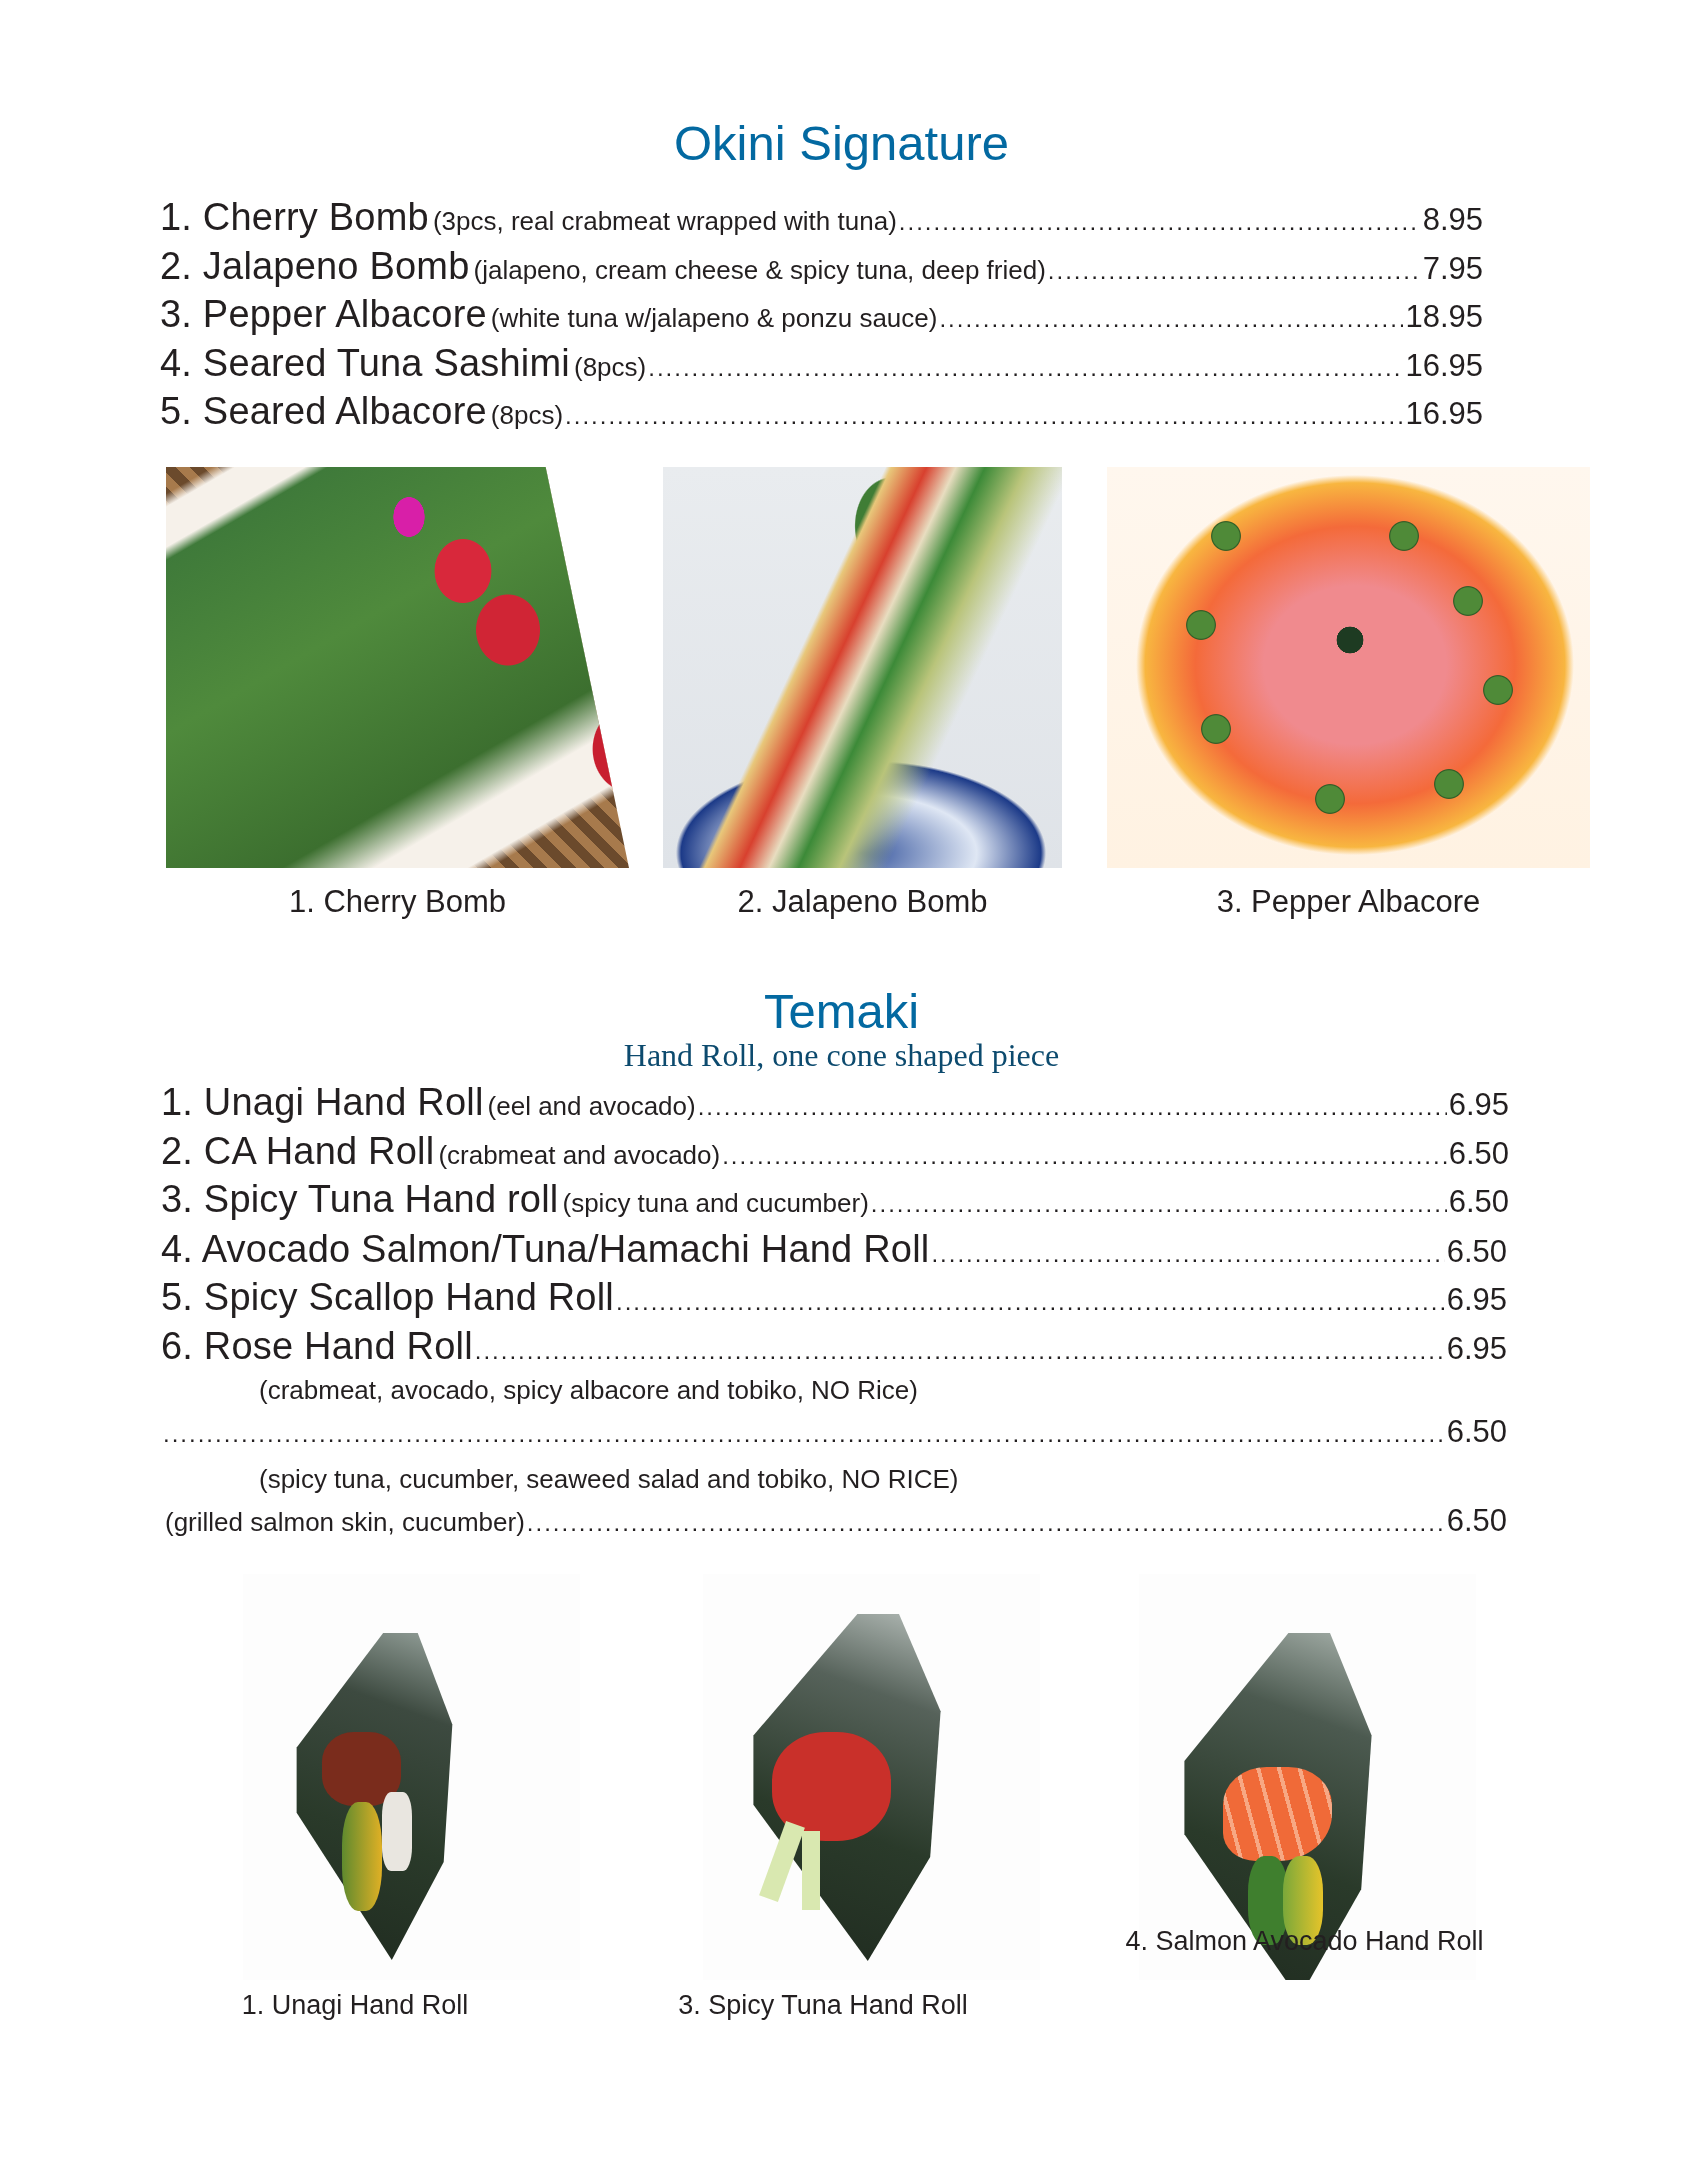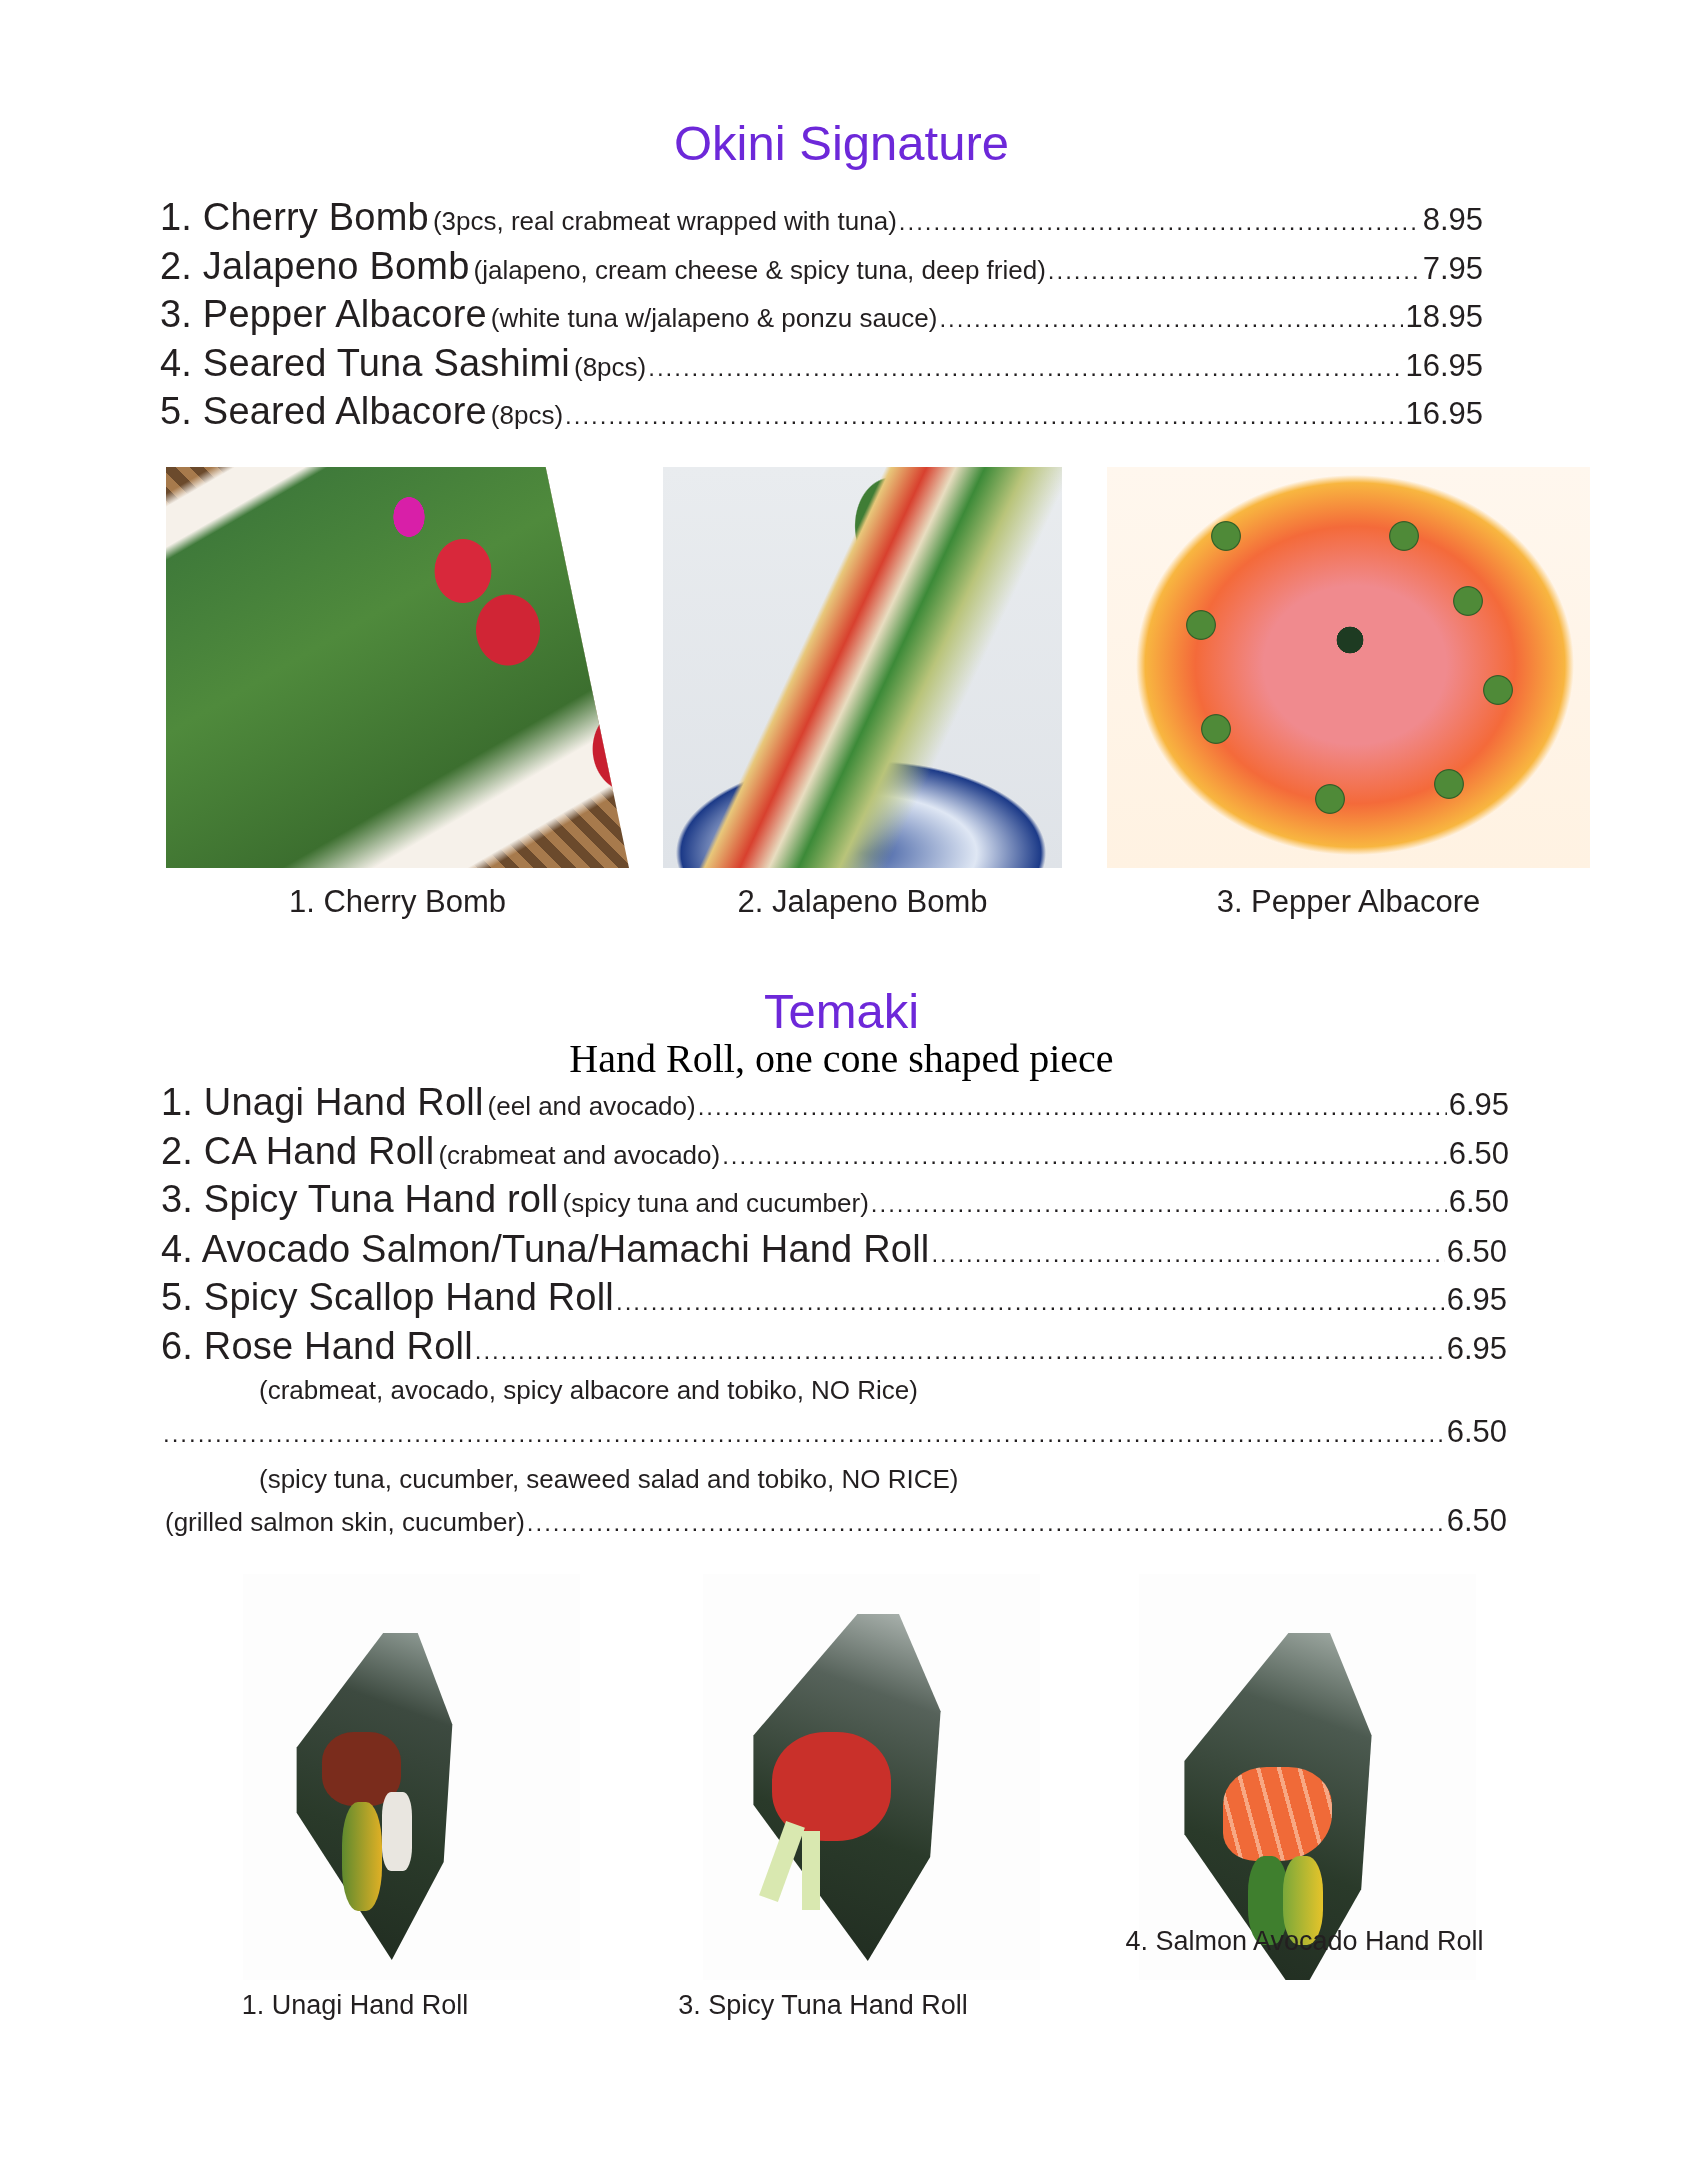--- a/index.html
+++ b/index.html
@@ -1,21 +1,21 @@
 <!DOCTYPE html>
 <html><head>
 <meta charset="utf-8">
 <style>
   html, body { margin: 0; padding: 0; background: #ffffff; }
   body { width: 1683px; height: 2178px; position: relative; overflow: hidden;
          font-family: "Liberation Sans", "DejaVu Sans", sans-serif; color: #231f20; }
   .section-title { position: absolute; left: 0; width: 1683px; text-align: center;
-         color: #6d28d9; font-size: 49px; line-height: 1; }
+         color: #0369a1; font-size: 49px; line-height: 1; }
   .subtitle { position: absolute; left: 0; width: 1683px; text-align: center;
-         font-family: "Liberation Serif", "DejaVu Serif", serif; font-size: 40px; color: #000000; line-height: 1; }
+         font-family: "Liberation Serif", "DejaVu Serif", serif; font-size: 32px; color: #0c4a6e; line-height: 1; }
   .menu-line { position: absolute; display: flex; align-items: baseline; white-space: nowrap; }
   .menu-line .name { font-size: 38px; letter-spacing: 0.2px; }
   .menu-line .desc { font-size: 26px; margin-left: 4px; }
   .menu-line .dots { flex: 1; overflow: hidden; font-size: 24px; letter-spacing: 2px; margin: 0 2px; color: #231f20; }
   .menu-line .dots::before { content: "......................................................................................................................................................................................................................"; }
   .menu-line .price { font-size: 31px; }
   .note { position: absolute; font-size: 26px; white-space: nowrap; }
   .photo { position: absolute; overflow: hidden; }
   .caption { position: absolute; font-size: 31px; white-space: nowrap; text-align: center; }
 

